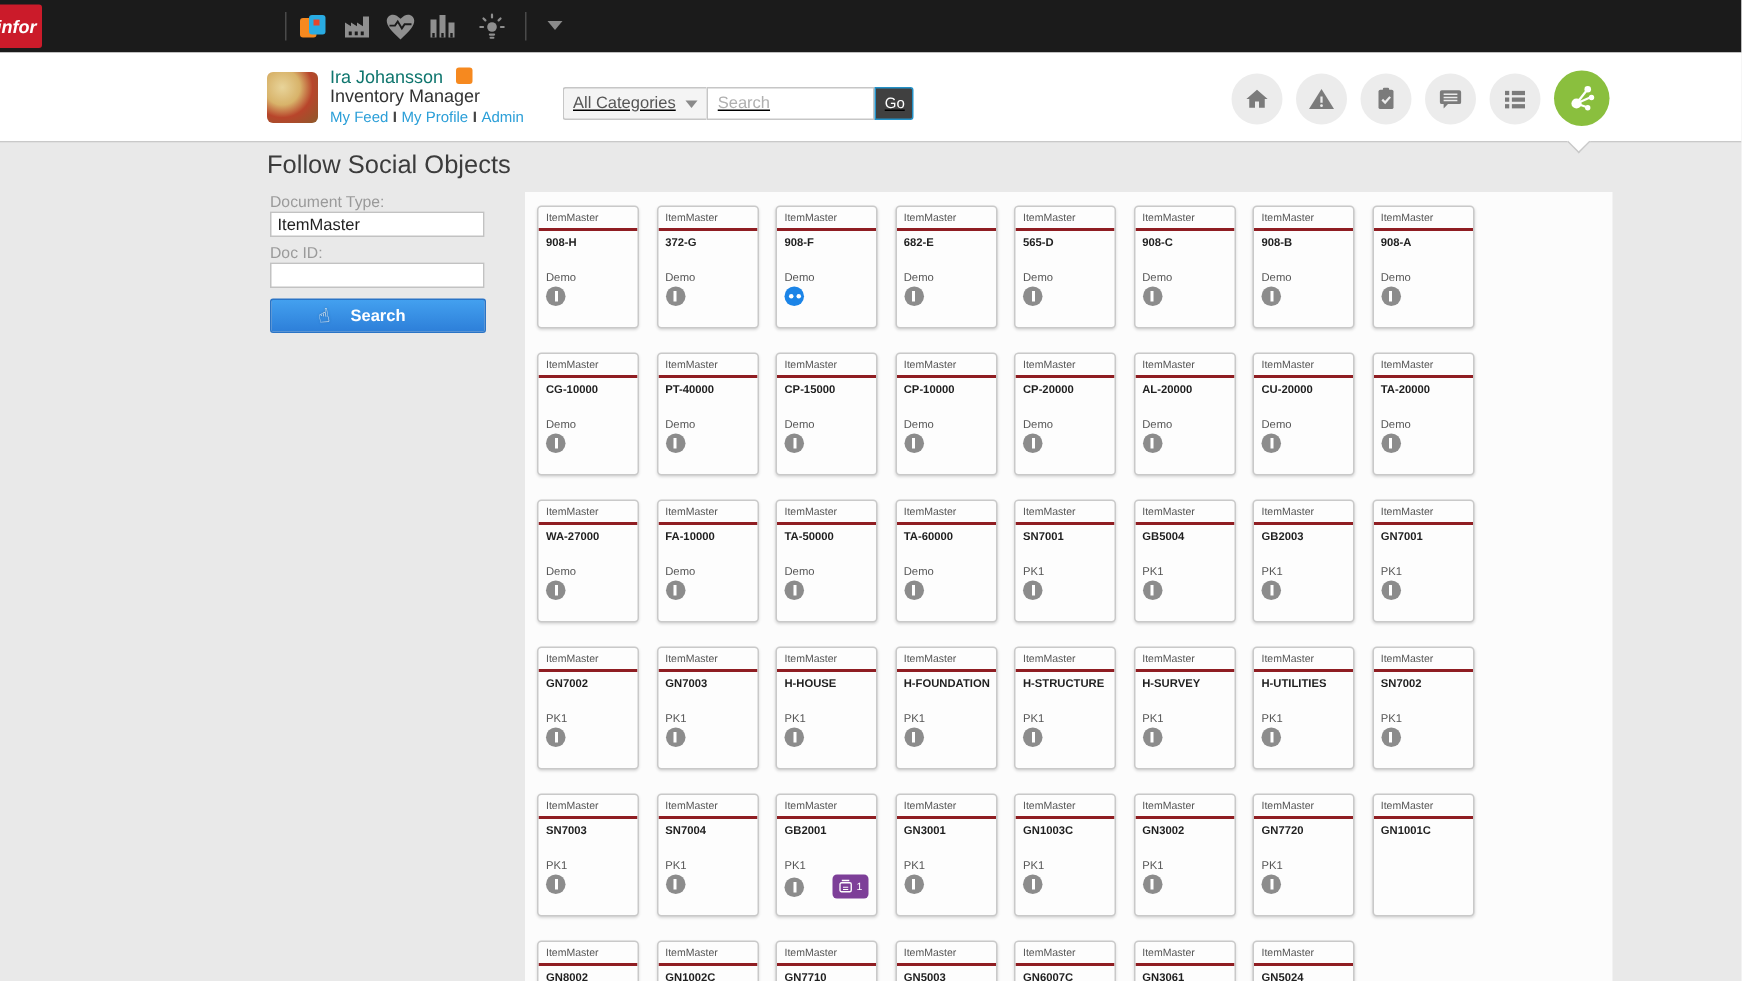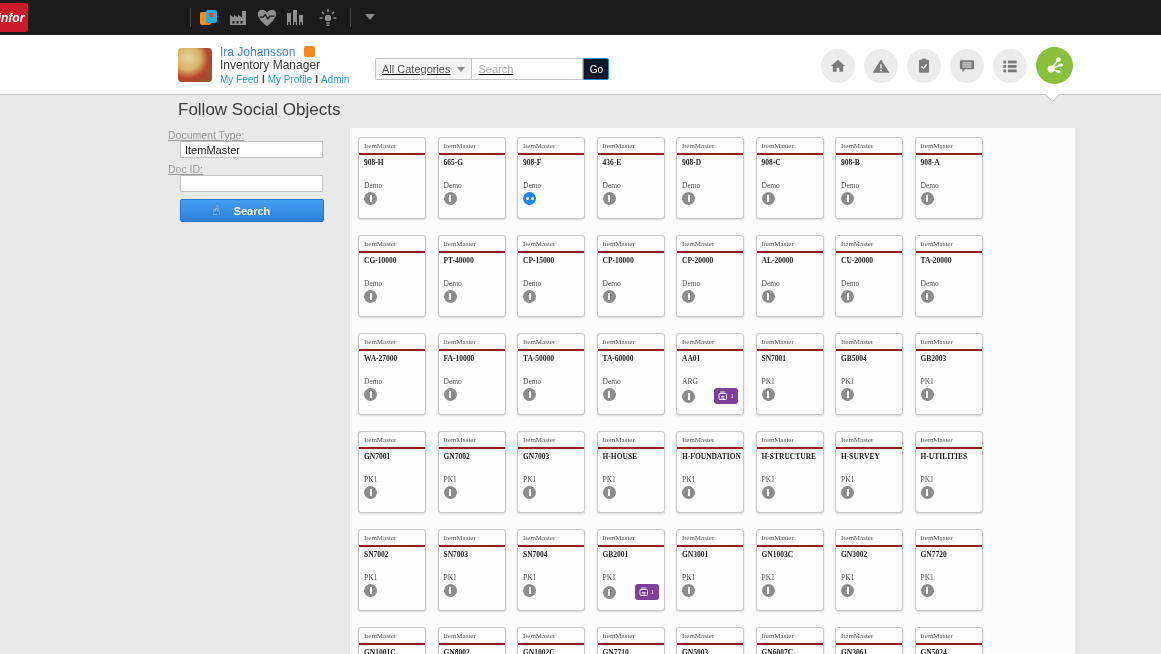--- a/index.html
+++ b/index.html
@@ -12,50 +12,50 @@
   .topbar-title { position:absolute; left:100px; top:0; height:35px; display:flex; align-items:center; color:#d6d6d6; font-size:14px; letter-spacing:.2px;margin-top:48px; }
   .topbar-sep { position:absolute; top:8px; width:1px; height:19px; background:#4a4a4a; }
   .tb-icon { position:absolute; top:6px; width:24px; height:24px; display:flex; align-items:center; justify-content:center; cursor:pointer; }
   .tb-chevron { position:absolute; left:365px; top:14px; width:0; height:0; border-left:5px solid transparent; border-right:5px solid transparent; border-top:6px solid #8a8a8a; }
 
   
   .header { position:absolute; left:0; top:35px; width:1161px; height:60px; background:#ffffff; border-bottom:1px solid #c9c9c9; }
   .avatar { position:absolute; left:178px; top:13px; width:34px; height:34px; border-radius:4px;
     background: radial-gradient(circle at 30% 30%, #e8d49a 0%, #d8b36a 35%, #b8452b 60%, #8c5a2b 100%); }
   .user-block { position:absolute; left:220px; top:9px; line-height:13px; }
-  .user-name { font-size:12px; color:#3b82f6; display:inline-block; }
+  .user-name { font-size:12px; color:#0f766e; display:inline-block; }
   .user-badge { display:inline-block; width:11px; height:11px; background:#f6891f; border-radius:2px; margin-left:4px; vertical-align:-1px; }
   .user-role { font-size:12px; color:#333; }
   .user-links { font-size:10px; color:#2b9fd8; margin-top:1px; }
   .user-links span[data-name="link-separator"] { color:#444; margin:0 3px; font-weight:bold; }
   .user-links a { color:#2b9fd8; text-decoration:none; cursor:pointer; }
 
   .search-group { position:absolute; left:375px; top:23px; height:22px; display:flex;text-decoration:underline; }
   .cat-select { height:22px; background:#f4f4f4; border:1px solid #c6c6c6; border-right:none; font-size:11px; color:#555; padding:0 6px; display:flex; align-items:center; gap:7px; cursor:pointer; border-radius:2px 0 0 2px; }
   .cat-caret { width:0; height:0; border-left:4px solid transparent; border-right:4px solid transparent; border-top:5px solid #8a8a8a; }
   .search-input { width:112px; height:22px; border:1px solid #c6c6c6; font-size:11px; padding:0 6px; color:#333; outline:none; }
   .search-input::placeholder { color:#b0b0b0; }
-  .go-btn { width:26px; height:22px; background:#0f172a; color:#fff; font-size:10px; border:1px solid #2391c7; border-radius:0 2px 2px 0; cursor:pointer; }
+  .go-btn { width:26px; height:22px; background:#404040; color:#fff; font-size:10px; border:1px solid #2391c7; border-radius:0 2px 2px 0; cursor:pointer; }
 
   .nav-icons { position:absolute; right:88px; top:12px; display:flex; gap:9px; align-items:center; }
   .nav-circle { width:34px; height:34px; border-radius:50%; background:#ececec; display:flex; align-items:center; justify-content:center; cursor:pointer; }
   .nav-circle.green { background:#8abf3e; width:37px; height:37px; }
   .green-pointer { position:absolute; left:1047px; top:89px; width:11px; height:11px; background:#fff; border-right:1px solid #c9c9c9; border-bottom:1px solid #c9c9c9; transform:rotate(45deg); z-index:5; }
 
   
   .page-title { position:absolute; left:178px; top:100px; font-size:17px; color:#3c3c3c;text-align:center; }
-  .form-label { position:absolute; left:168px; font-size:10.5px; color:#9a9a9a;text-decoration:underline; }
+  .form-label { position:absolute; left:180px; font-size:10.5px; color:#9a9a9a; }
   .form-input { position:absolute; left:180px; width:143px; height:17px; background:#fff; border:1px solid #c2c2c2; font-size:11px; color:#222; padding:0 4px; outline:none; }
   .search-btn { position:absolute; left:180px; top:199px; width:144px; height:23px; background:linear-gradient(#43a0ef,#2d7fd9); border:1px solid #2a74c6; border-radius:2px; color:#fff; font-size:11px; font-weight:bold; cursor:pointer; }
   .hand-cursor { position:absolute; left:212px; top:203px; font-size:13px; color:#f2f2f2; text-shadow:0 0 2px rgba(0,0,0,.4); transform:rotate(-8deg); pointer-events:none; }
 
   
   .main-panel { position:absolute; left:350px; top:128px; width:725px; height:560px; background:#fcfcfc; }
   .card-grid { display:grid; grid-template-columns:repeat(8,68px); column-gap:11.5px; row-gap:16px; padding:9px 0 0 8px; }
-  .card { width:68px; height:82px; background:#fdfdfd; border:1px solid #c9c9c9; border-radius:3px; box-shadow:0 1px 2px rgba(0,0,0,.15); position:relative; overflow:hidden; cursor:pointer;font-family:Liberation Serif, serif; }
+  .card { width:68px; height:82px; background:#fdfdfd; border:1px solid #c9c9c9; border-radius:3px; box-shadow:0 1px 2px rgba(0,0,0,.15); position:relative; overflow:hidden; cursor:pointer; }
   .card-type { font-size:7px; color:#555; padding:4px 5px 3px; }
   .card-rule { height:2px; background:#8f1d22; }
   .card-code { font-size:7.5px; font-weight:bold; color:#1f1f1f; padding:3px 5px 0; white-space:nowrap; }
   .card-tag { font-size:7.5px; color:#555; padding:14px 5px 0; min-height:8px; }
   .card-footer { display:flex; align-items:center; justify-content:space-between; padding:2px 5px 0; }
   .card-icon { width:13px; height:13px; border-radius:50%; position:relative; display:inline-block; }
   .icon-info { background:#8c8c8c; }
   .icon-info::before { content:""; position:absolute; left:5.5px; top:3px; width:2px; height:7px; background:#fff; }
   .icon-dots { background:#1b84e7; }
   .icon-dots::before, .icon-dots::after { content:""; position:absolute; top:5px; width:3px; height:3px; border-radius:50%; background:#fff; }
@@ -214,21 +214,21 @@
     <div class="card-tag" data-name="card-tag">Demo</div>
     <div class="card-footer" data-name="card-footer">
       <span class="card-icon icon-info" data-name="info-icon"></span>
 
     </div>
   </div>
 
   <div class="card" data-name="item-card">
     <div class="card-type" data-name="card-doc-type">ItemMaster</div>
     <div class="card-rule" data-name="card-divider"></div>
-    <div class="card-code" data-name="card-doc-id">665-G</div>
+    <div class="card-code" data-name="card-doc-id">372-G</div>
     <div class="card-tag" data-name="card-tag">Demo</div>
     <div class="card-footer" data-name="card-footer">
       <span class="card-icon icon-info" data-name="info-icon"></span>
 
     </div>
   </div>
 
   <div class="card" data-name="item-card">
     <div class="card-type" data-name="card-doc-type">ItemMaster</div>
     <div class="card-rule" data-name="card-divider"></div>
@@ -236,32 +236,32 @@
     <div class="card-tag" data-name="card-tag">Demo</div>
     <div class="card-footer" data-name="card-footer">
       <span class="card-icon icon-dots" data-name="follow-dots-icon"></span>
 
     </div>
   </div>
 
   <div class="card" data-name="item-card">
     <div class="card-type" data-name="card-doc-type">ItemMaster</div>
     <div class="card-rule" data-name="card-divider"></div>
-    <div class="card-code" data-name="card-doc-id">436-E</div>
-    <div class="card-tag" data-name="card-tag">Demo</div>
-    <div class="card-footer" data-name="card-footer">
-      <span class="card-icon icon-info" data-name="info-icon"></span>
-
-    </div>
-  </div>
-
-  <div class="card" data-name="item-card">
-    <div class="card-type" data-name="card-doc-type">ItemMaster</div>
-    <div class="card-rule" data-name="card-divider"></div>
-    <div class="card-code" data-name="card-doc-id">908-D</div>
+    <div class="card-code" data-name="card-doc-id">682-E</div>
+    <div class="card-tag" data-name="card-tag">Demo</div>
+    <div class="card-footer" data-name="card-footer">
+      <span class="card-icon icon-info" data-name="info-icon"></span>
+
+    </div>
+  </div>
+
+  <div class="card" data-name="item-card">
+    <div class="card-type" data-name="card-doc-type">ItemMaster</div>
+    <div class="card-rule" data-name="card-divider"></div>
+    <div class="card-code" data-name="card-doc-id">565-D</div>
     <div class="card-tag" data-name="card-tag">Demo</div>
     <div class="card-footer" data-name="card-footer">
       <span class="card-icon icon-info" data-name="info-icon"></span>
 
     </div>
   </div>
 
   <div class="card" data-name="item-card">
     <div class="card-type" data-name="card-doc-type">ItemMaster</div>
     <div class="card-rule" data-name="card-divider"></div>
@@ -420,213 +420,196 @@
     <div class="card-type" data-name="card-doc-type">ItemMaster</div>
     <div class="card-rule" data-name="card-divider"></div>
     <div class="card-code" data-name="card-doc-id">TA-60000</div>
     <div class="card-tag" data-name="card-tag">Demo</div>
     <div class="card-footer" data-name="card-footer">
       <span class="card-icon icon-info" data-name="info-icon"></span>
 
     </div>
   </div>
 
-  <div class="card" data-name="item-card">
-    <div class="card-type" data-name="card-doc-type">ItemMaster</div>
-    <div class="card-rule" data-name="card-divider"></div>
-    <div class="card-code" data-name="card-doc-id">AA01</div>
-    <div class="card-tag" data-name="card-tag">ARG</div>
+
+  <div class="card" data-name="item-card">
+    <div class="card-type" data-name="card-doc-type">ItemMaster</div>
+    <div class="card-rule" data-name="card-divider"></div>
+    <div class="card-code" data-name="card-doc-id">SN7001</div>
+    <div class="card-tag" data-name="card-tag">PK1</div>
+    <div class="card-footer" data-name="card-footer">
+      <span class="card-icon icon-info" data-name="info-icon"></span>
+
+    </div>
+  </div>
+
+  <div class="card" data-name="item-card">
+    <div class="card-type" data-name="card-doc-type">ItemMaster</div>
+    <div class="card-rule" data-name="card-divider"></div>
+    <div class="card-code" data-name="card-doc-id">GB5004</div>
+    <div class="card-tag" data-name="card-tag">PK1</div>
+    <div class="card-footer" data-name="card-footer">
+      <span class="card-icon icon-info" data-name="info-icon"></span>
+
+    </div>
+  </div>
+
+  <div class="card" data-name="item-card">
+    <div class="card-type" data-name="card-doc-type">ItemMaster</div>
+    <div class="card-rule" data-name="card-divider"></div>
+    <div class="card-code" data-name="card-doc-id">GB2003</div>
+    <div class="card-tag" data-name="card-tag">PK1</div>
+    <div class="card-footer" data-name="card-footer">
+      <span class="card-icon icon-info" data-name="info-icon"></span>
+
+    </div>
+  </div>
+
+  <div class="card" data-name="item-card">
+    <div class="card-type" data-name="card-doc-type">ItemMaster</div>
+    <div class="card-rule" data-name="card-divider"></div>
+    <div class="card-code" data-name="card-doc-id">GN7001</div>
+    <div class="card-tag" data-name="card-tag">PK1</div>
+    <div class="card-footer" data-name="card-footer">
+      <span class="card-icon icon-info" data-name="info-icon"></span>
+
+    </div>
+  </div>
+
+  <div class="card" data-name="item-card">
+    <div class="card-type" data-name="card-doc-type">ItemMaster</div>
+    <div class="card-rule" data-name="card-divider"></div>
+    <div class="card-code" data-name="card-doc-id">GN7002</div>
+    <div class="card-tag" data-name="card-tag">PK1</div>
+    <div class="card-footer" data-name="card-footer">
+      <span class="card-icon icon-info" data-name="info-icon"></span>
+
+    </div>
+  </div>
+
+  <div class="card" data-name="item-card">
+    <div class="card-type" data-name="card-doc-type">ItemMaster</div>
+    <div class="card-rule" data-name="card-divider"></div>
+    <div class="card-code" data-name="card-doc-id">GN7003</div>
+    <div class="card-tag" data-name="card-tag">PK1</div>
+    <div class="card-footer" data-name="card-footer">
+      <span class="card-icon icon-info" data-name="info-icon"></span>
+
+    </div>
+  </div>
+
+  <div class="card" data-name="item-card">
+    <div class="card-type" data-name="card-doc-type">ItemMaster</div>
+    <div class="card-rule" data-name="card-divider"></div>
+    <div class="card-code" data-name="card-doc-id">H-HOUSE</div>
+    <div class="card-tag" data-name="card-tag">PK1</div>
+    <div class="card-footer" data-name="card-footer">
+      <span class="card-icon icon-info" data-name="info-icon"></span>
+
+    </div>
+  </div>
+
+  <div class="card" data-name="item-card">
+    <div class="card-type" data-name="card-doc-type">ItemMaster</div>
+    <div class="card-rule" data-name="card-divider"></div>
+    <div class="card-code" data-name="card-doc-id">H-FOUNDATION</div>
+    <div class="card-tag" data-name="card-tag">PK1</div>
+    <div class="card-footer" data-name="card-footer">
+      <span class="card-icon icon-info" data-name="info-icon"></span>
+
+    </div>
+  </div>
+
+  <div class="card" data-name="item-card">
+    <div class="card-type" data-name="card-doc-type">ItemMaster</div>
+    <div class="card-rule" data-name="card-divider"></div>
+    <div class="card-code" data-name="card-doc-id">H-STRUCTURE</div>
+    <div class="card-tag" data-name="card-tag">PK1</div>
+    <div class="card-footer" data-name="card-footer">
+      <span class="card-icon icon-info" data-name="info-icon"></span>
+
+    </div>
+  </div>
+
+  <div class="card" data-name="item-card">
+    <div class="card-type" data-name="card-doc-type">ItemMaster</div>
+    <div class="card-rule" data-name="card-divider"></div>
+    <div class="card-code" data-name="card-doc-id">H-SURVEY</div>
+    <div class="card-tag" data-name="card-tag">PK1</div>
+    <div class="card-footer" data-name="card-footer">
+      <span class="card-icon icon-info" data-name="info-icon"></span>
+
+    </div>
+  </div>
+
+  <div class="card" data-name="item-card">
+    <div class="card-type" data-name="card-doc-type">ItemMaster</div>
+    <div class="card-rule" data-name="card-divider"></div>
+    <div class="card-code" data-name="card-doc-id">H-UTILITIES</div>
+    <div class="card-tag" data-name="card-tag">PK1</div>
+    <div class="card-footer" data-name="card-footer">
+      <span class="card-icon icon-info" data-name="info-icon"></span>
+
+    </div>
+  </div>
+
+  <div class="card" data-name="item-card">
+    <div class="card-type" data-name="card-doc-type">ItemMaster</div>
+    <div class="card-rule" data-name="card-divider"></div>
+    <div class="card-code" data-name="card-doc-id">SN7002</div>
+    <div class="card-tag" data-name="card-tag">PK1</div>
+    <div class="card-footer" data-name="card-footer">
+      <span class="card-icon icon-info" data-name="info-icon"></span>
+
+    </div>
+  </div>
+
+  <div class="card" data-name="item-card">
+    <div class="card-type" data-name="card-doc-type">ItemMaster</div>
+    <div class="card-rule" data-name="card-divider"></div>
+    <div class="card-code" data-name="card-doc-id">SN7003</div>
+    <div class="card-tag" data-name="card-tag">PK1</div>
+    <div class="card-footer" data-name="card-footer">
+      <span class="card-icon icon-info" data-name="info-icon"></span>
+
+    </div>
+  </div>
+
+  <div class="card" data-name="item-card">
+    <div class="card-type" data-name="card-doc-type">ItemMaster</div>
+    <div class="card-rule" data-name="card-divider"></div>
+    <div class="card-code" data-name="card-doc-id">SN7004</div>
+    <div class="card-tag" data-name="card-tag">PK1</div>
+    <div class="card-footer" data-name="card-footer">
+      <span class="card-icon icon-info" data-name="info-icon"></span>
+
+    </div>
+  </div>
+
+  <div class="card" data-name="item-card">
+    <div class="card-type" data-name="card-doc-type">ItemMaster</div>
+    <div class="card-rule" data-name="card-divider"></div>
+    <div class="card-code" data-name="card-doc-id">GB2001</div>
+    <div class="card-tag" data-name="card-tag">PK1</div>
     <div class="card-footer" data-name="card-footer">
       <span class="card-icon icon-info" data-name="info-icon"></span>
       <span class="badge" data-name="attachment-badge">
         <svg width="10" height="10" viewBox="0 0 10 10" data-name="document-icon">
           <rect x="1" y="2.5" width="7.5" height="6" rx="1" fill="none" stroke="#fff" stroke-width="0.9"></rect>
           <path d="M2.2 1h5" stroke="#fff" stroke-width="0.9"></path>
           <path d="M3 5.5h3.5M3 7h3.5" stroke="#fff" stroke-width="0.8"></path>
         </svg>
         <span class="badge-count" data-name="badge-count">1</span>
       </span>
     </div>
   </div>
 
   <div class="card" data-name="item-card">
     <div class="card-type" data-name="card-doc-type">ItemMaster</div>
     <div class="card-rule" data-name="card-divider"></div>
-    <div class="card-code" data-name="card-doc-id">SN7001</div>
-    <div class="card-tag" data-name="card-tag">PK1</div>
-    <div class="card-footer" data-name="card-footer">
-      <span class="card-icon icon-info" data-name="info-icon"></span>
-
-    </div>
-  </div>
-
-  <div class="card" data-name="item-card">
-    <div class="card-type" data-name="card-doc-type">ItemMaster</div>
-    <div class="card-rule" data-name="card-divider"></div>
-    <div class="card-code" data-name="card-doc-id">GB5004</div>
-    <div class="card-tag" data-name="card-tag">PK1</div>
-    <div class="card-footer" data-name="card-footer">
-      <span class="card-icon icon-info" data-name="info-icon"></span>
-
-    </div>
-  </div>
-
-  <div class="card" data-name="item-card">
-    <div class="card-type" data-name="card-doc-type">ItemMaster</div>
-    <div class="card-rule" data-name="card-divider"></div>
-    <div class="card-code" data-name="card-doc-id">GB2003</div>
-    <div class="card-tag" data-name="card-tag">PK1</div>
-    <div class="card-footer" data-name="card-footer">
-      <span class="card-icon icon-info" data-name="info-icon"></span>
-
-    </div>
-  </div>
-
-  <div class="card" data-name="item-card">
-    <div class="card-type" data-name="card-doc-type">ItemMaster</div>
-    <div class="card-rule" data-name="card-divider"></div>
-    <div class="card-code" data-name="card-doc-id">GN7001</div>
-    <div class="card-tag" data-name="card-tag">PK1</div>
-    <div class="card-footer" data-name="card-footer">
-      <span class="card-icon icon-info" data-name="info-icon"></span>
-
-    </div>
-  </div>
-
-  <div class="card" data-name="item-card">
-    <div class="card-type" data-name="card-doc-type">ItemMaster</div>
-    <div class="card-rule" data-name="card-divider"></div>
-    <div class="card-code" data-name="card-doc-id">GN7002</div>
-    <div class="card-tag" data-name="card-tag">PK1</div>
-    <div class="card-footer" data-name="card-footer">
-      <span class="card-icon icon-info" data-name="info-icon"></span>
-
-    </div>
-  </div>
-
-  <div class="card" data-name="item-card">
-    <div class="card-type" data-name="card-doc-type">ItemMaster</div>
-    <div class="card-rule" data-name="card-divider"></div>
-    <div class="card-code" data-name="card-doc-id">GN7003</div>
-    <div class="card-tag" data-name="card-tag">PK1</div>
-    <div class="card-footer" data-name="card-footer">
-      <span class="card-icon icon-info" data-name="info-icon"></span>
-
-    </div>
-  </div>
-
-  <div class="card" data-name="item-card">
-    <div class="card-type" data-name="card-doc-type">ItemMaster</div>
-    <div class="card-rule" data-name="card-divider"></div>
-    <div class="card-code" data-name="card-doc-id">H-HOUSE</div>
-    <div class="card-tag" data-name="card-tag">PK1</div>
-    <div class="card-footer" data-name="card-footer">
-      <span class="card-icon icon-info" data-name="info-icon"></span>
-
-    </div>
-  </div>
-
-  <div class="card" data-name="item-card">
-    <div class="card-type" data-name="card-doc-type">ItemMaster</div>
-    <div class="card-rule" data-name="card-divider"></div>
-    <div class="card-code" data-name="card-doc-id">H-FOUNDATION</div>
-    <div class="card-tag" data-name="card-tag">PK1</div>
-    <div class="card-footer" data-name="card-footer">
-      <span class="card-icon icon-info" data-name="info-icon"></span>
-
-    </div>
-  </div>
-
-  <div class="card" data-name="item-card">
-    <div class="card-type" data-name="card-doc-type">ItemMaster</div>
-    <div class="card-rule" data-name="card-divider"></div>
-    <div class="card-code" data-name="card-doc-id">H-STRUCTURE</div>
-    <div class="card-tag" data-name="card-tag">PK1</div>
-    <div class="card-footer" data-name="card-footer">
-      <span class="card-icon icon-info" data-name="info-icon"></span>
-
-    </div>
-  </div>
-
-  <div class="card" data-name="item-card">
-    <div class="card-type" data-name="card-doc-type">ItemMaster</div>
-    <div class="card-rule" data-name="card-divider"></div>
-    <div class="card-code" data-name="card-doc-id">H-SURVEY</div>
-    <div class="card-tag" data-name="card-tag">PK1</div>
-    <div class="card-footer" data-name="card-footer">
-      <span class="card-icon icon-info" data-name="info-icon"></span>
-
-    </div>
-  </div>
-
-  <div class="card" data-name="item-card">
-    <div class="card-type" data-name="card-doc-type">ItemMaster</div>
-    <div class="card-rule" data-name="card-divider"></div>
-    <div class="card-code" data-name="card-doc-id">H-UTILITIES</div>
-    <div class="card-tag" data-name="card-tag">PK1</div>
-    <div class="card-footer" data-name="card-footer">
-      <span class="card-icon icon-info" data-name="info-icon"></span>
-
-    </div>
-  </div>
-
-  <div class="card" data-name="item-card">
-    <div class="card-type" data-name="card-doc-type">ItemMaster</div>
-    <div class="card-rule" data-name="card-divider"></div>
-    <div class="card-code" data-name="card-doc-id">SN7002</div>
-    <div class="card-tag" data-name="card-tag">PK1</div>
-    <div class="card-footer" data-name="card-footer">
-      <span class="card-icon icon-info" data-name="info-icon"></span>
-
-    </div>
-  </div>
-
-  <div class="card" data-name="item-card">
-    <div class="card-type" data-name="card-doc-type">ItemMaster</div>
-    <div class="card-rule" data-name="card-divider"></div>
-    <div class="card-code" data-name="card-doc-id">SN7003</div>
-    <div class="card-tag" data-name="card-tag">PK1</div>
-    <div class="card-footer" data-name="card-footer">
-      <span class="card-icon icon-info" data-name="info-icon"></span>
-
-    </div>
-  </div>
-
-  <div class="card" data-name="item-card">
-    <div class="card-type" data-name="card-doc-type">ItemMaster</div>
-    <div class="card-rule" data-name="card-divider"></div>
-    <div class="card-code" data-name="card-doc-id">SN7004</div>
-    <div class="card-tag" data-name="card-tag">PK1</div>
-    <div class="card-footer" data-name="card-footer">
-      <span class="card-icon icon-info" data-name="info-icon"></span>
-
-    </div>
-  </div>
-
-  <div class="card" data-name="item-card">
-    <div class="card-type" data-name="card-doc-type">ItemMaster</div>
-    <div class="card-rule" data-name="card-divider"></div>
-    <div class="card-code" data-name="card-doc-id">GB2001</div>
-    <div class="card-tag" data-name="card-tag">PK1</div>
-    <div class="card-footer" data-name="card-footer">
-      <span class="card-icon icon-info" data-name="info-icon"></span>
-      <span class="badge" data-name="attachment-badge">
-        <svg width="10" height="10" viewBox="0 0 10 10" data-name="document-icon">
-          <rect x="1" y="2.5" width="7.5" height="6" rx="1" fill="none" stroke="#fff" stroke-width="0.9"></rect>
-          <path d="M2.2 1h5" stroke="#fff" stroke-width="0.9"></path>
-          <path d="M3 5.5h3.5M3 7h3.5" stroke="#fff" stroke-width="0.8"></path>
-        </svg>
-        <span class="badge-count" data-name="badge-count">1</span>
-      </span>
-    </div>
-  </div>
-
-  <div class="card" data-name="item-card">
-    <div class="card-type" data-name="card-doc-type">ItemMaster</div>
-    <div class="card-rule" data-name="card-divider"></div>
     <div class="card-code" data-name="card-doc-id">GN3001</div>
     <div class="card-tag" data-name="card-tag">PK1</div>
     <div class="card-footer" data-name="card-footer">
       <span class="card-icon icon-info" data-name="info-icon"></span>
 
     </div>
   </div>
 
   <div class="card" data-name="item-card">
     <div class="card-type" data-name="card-doc-type">ItemMaster</div>

